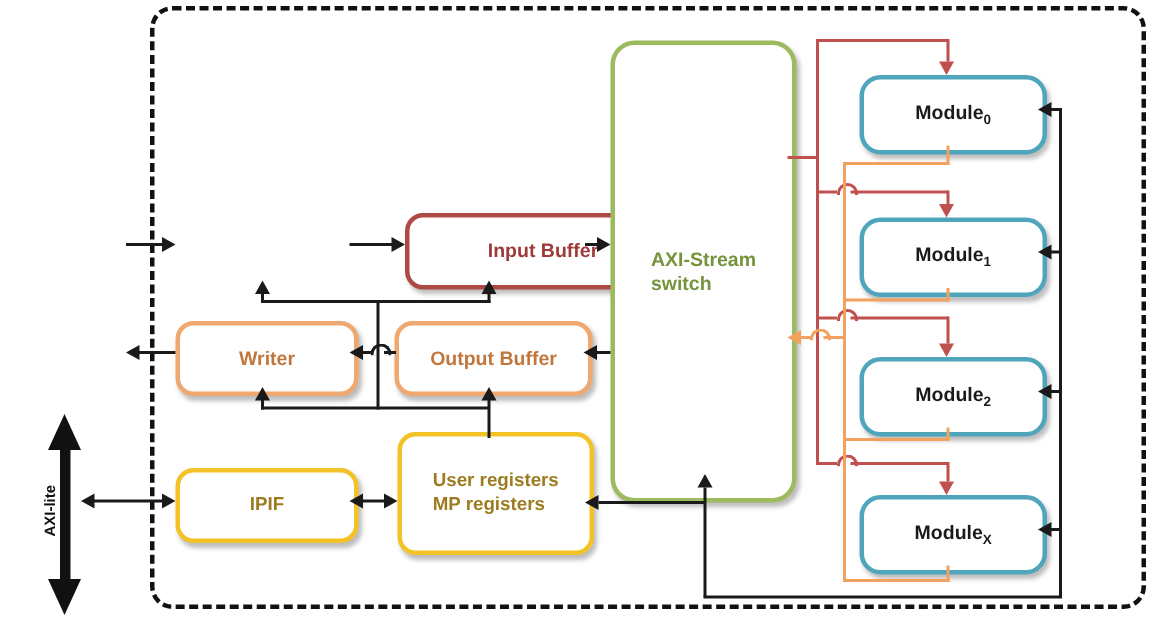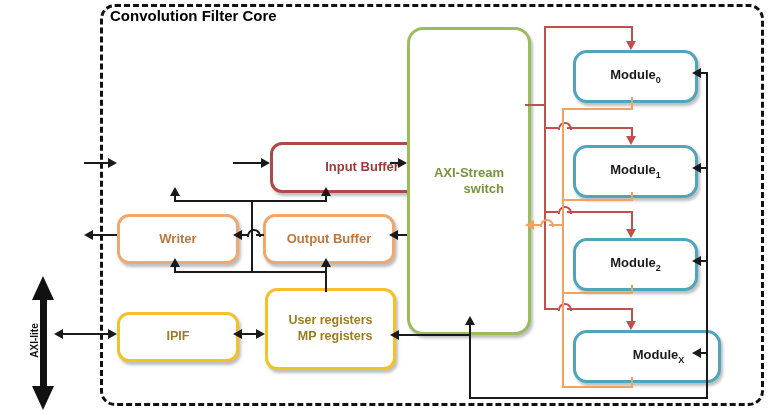--- a/index.html
+++ b/index.html
@@ -2,21 +2,21 @@
 <html style="--black: #1a1a1a; --red_line: #c0504d; --orange_line: #f2a15e; --red_border: #ad4a45; --red_text: #9e3a37; --orange_border: #efa86f; --orange_text: #c1763c; --yellow_border: #f3c226; --yellow_text: #9c7c20; --green_border: #9cba5e; --green_text: #77933c; --teal_border: #4fa6bc;"><head>
 <meta charset="utf-8">
 <style>
   html,body{margin:0;padding:0;background:#fff;}
   .canvas{position:relative;width:768px;height:411px;background:#fff;overflow:hidden;
           font-family:"Liberation Sans",sans-serif;}
   .title{position:absolute;left:110px;top:7px;font-size:15px;font-weight:bold;color:#000;}
   .core{position:absolute;left:100px;top:4px;width:658px;height:396px;
         border:3px dashed #111;border-radius:15px;}
   .node{position:absolute;background:#fff;display:flex;align-items:center;justify-content:center;
-        text-align:right;font-weight:bold;border-radius:12px;
+        text-align:left;font-weight:bold;border-radius:12px;
         box-shadow:2px 3px 3px rgba(110,110,110,.45);line-height:1.25;}
   .redb{border:3px solid var(--red_border);color:var(--red_text);font-size:13px;}
   .orgb{border:3px solid var(--orange_border);color:var(--orange_text);font-size:13px;}
   .ylwb{border:3px solid var(--yellow_border);color:var(--yellow_text);font-size:12.5px;}
   .grnb{border:3px solid var(--green_border);color:var(--green_text);font-size:13px;border-radius:16px;margin-top:13px;}
   .tealb{border:3px solid var(--teal_border);color:#1a1a1a;font-size:13px;border-radius:14px;}
   .dashbox{border:3px dashed #111;color:#111;font-size:11px;border-radius:14px;box-shadow:none;}
   .msub{font-size:9px;font-weight:bold;}
   .h,.v{position:absolute;}
   .h{height:2px;}
@@ -45,21 +45,20 @@
   .axibot{left:32px;top:386px;border-left:11px solid transparent;border-right:11px solid transparent;border-top:24px solid #111;}
   .axilabel{position:absolute;left:3px;top:335px;width:62px;text-align:center;
             font-size:10px;font-weight:bold;color:#111;transform:rotate(-90deg);}
 </style>
 </head>
 <body>
 
 <div class="canvas">
 
   <div class="core"></div>
-  <div class="title">Convolution Filter Core</div>
 
 
 
   <div class="node redb" style="left:270px;top:142px;width:120px;height:45px;padding-left:29px;">
     <span>Input Buffer</span>
   </div>
 
   <div class="node orgb" style="left:117px;top:214px;width:116px;height:44px;">
     <span>Writer</span>
   </div>
@@ -88,21 +87,21 @@
 
   <div class="node tealb" style="left:573px;top:50px;width:119px;height:47px;">
     <span><span>Module</span><sub class="msub">0</sub></span>
   </div>
   <div class="node tealb" style="left:573px;top:145px;width:119px;height:47px;">
     <span><span>Module</span><sub class="msub">1</sub></span>
   </div>
   <div class="node tealb" style="left:573px;top:238px;width:119px;height:47px;">
     <span><span>Module</span><sub class="msub">2</sub></span>
   </div>
-  <div class="node tealb" style="left:573px;top:330px;width:119px;height:47px;padding-left:23px;">
+  <div class="node tealb" style="left:573px;top:330px;width:119px;height:47px;">
     <span><span>Module</span><sub class="msub">X</sub></span>
   </div>
 
   <div>
     <div class="axishaft"></div>
     <div class="tri axitop"></div>
     <div class="tri axibot"></div>
     <div class="axilabel">AXI-lite</div>
   </div>
 

